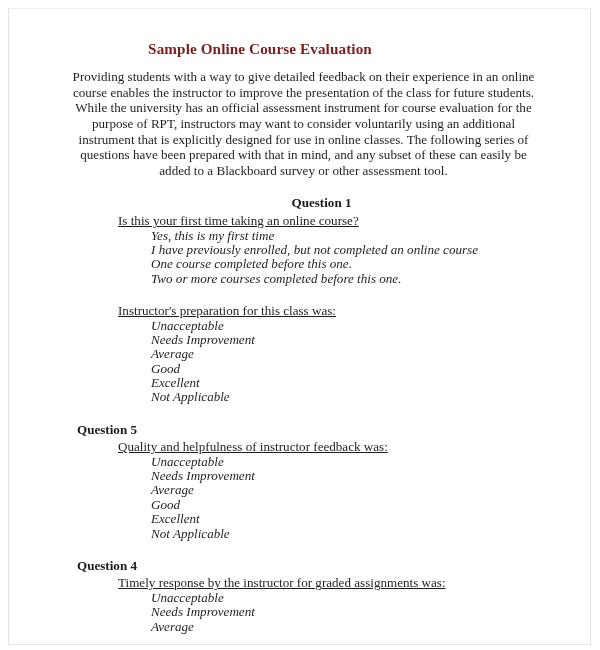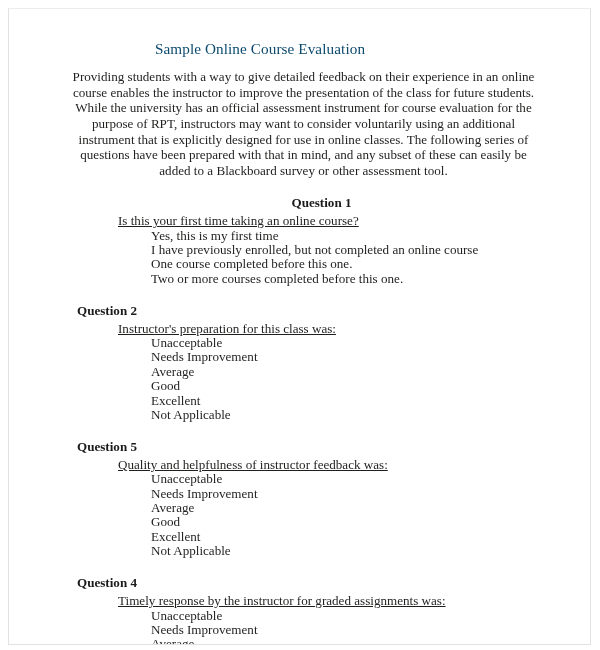--- a/index.html
+++ b/index.html
@@ -34,24 +34,24 @@
     top: 0;
     right: 0;
     padding: 0 20px 0 59px;
   }
 
   .doc-title {
     margin: 31px 0 0 0;
     padding-right: 118px;
     text-align: center;
     font-size: 15.2px;
-    font-weight: normal;
+    font-weight: bold;
     letter-spacing: 0.1px;
     line-height: 1.2;
-    color: #0c4a6e;
+    color: #7f1d1d;
   }
 
   .intro {
     margin: 11px 0 0 0;
     width: 471px;
     font-size: 13.1px;
     line-height: 15.6px;
     text-align: center;
     color: #201f1e;
   }
@@ -79,20 +79,21 @@
     margin-left: 50px;
     color: #201f1e;
     text-decoration: underline;
   }
 
   .q-options {
     list-style: none;
     margin: 0;
     padding: 0;
     margin-left: 83px;
+    font-style: italic;
   }
 
   .q-option {
     font-size: 13.1px;
     line-height: 14.35px;
     color: #201f1e;
     white-space: nowrap;
   }
 </style>
 </head>
@@ -110,21 +111,20 @@
       <div class="q-prompt">Is this your first time taking an online course?</div>
       <ul class="q-options">
         <li class="q-option">Yes, this is my first time</li>
         <li class="q-option">I have previously enrolled, but not completed an online course</li>
         <li class="q-option">One course completed before this one.</li>
         <li class="q-option">Two or more courses completed before this one.</li>
       </ul>
     </div>
 
     <div class="question-block">
-      <div class="q-heading">Question 2</div>
       <div class="q-prompt">Instructor's preparation for this class was:</div>
       <ul class="q-options">
         <li class="q-option">Unacceptable</li>
         <li class="q-option">Needs Improvement</li>
         <li class="q-option">Average</li>
         <li class="q-option">Good</li>
         <li class="q-option">Excellent</li>
         <li class="q-option">Not Applicable</li>
       </ul>
     </div>

